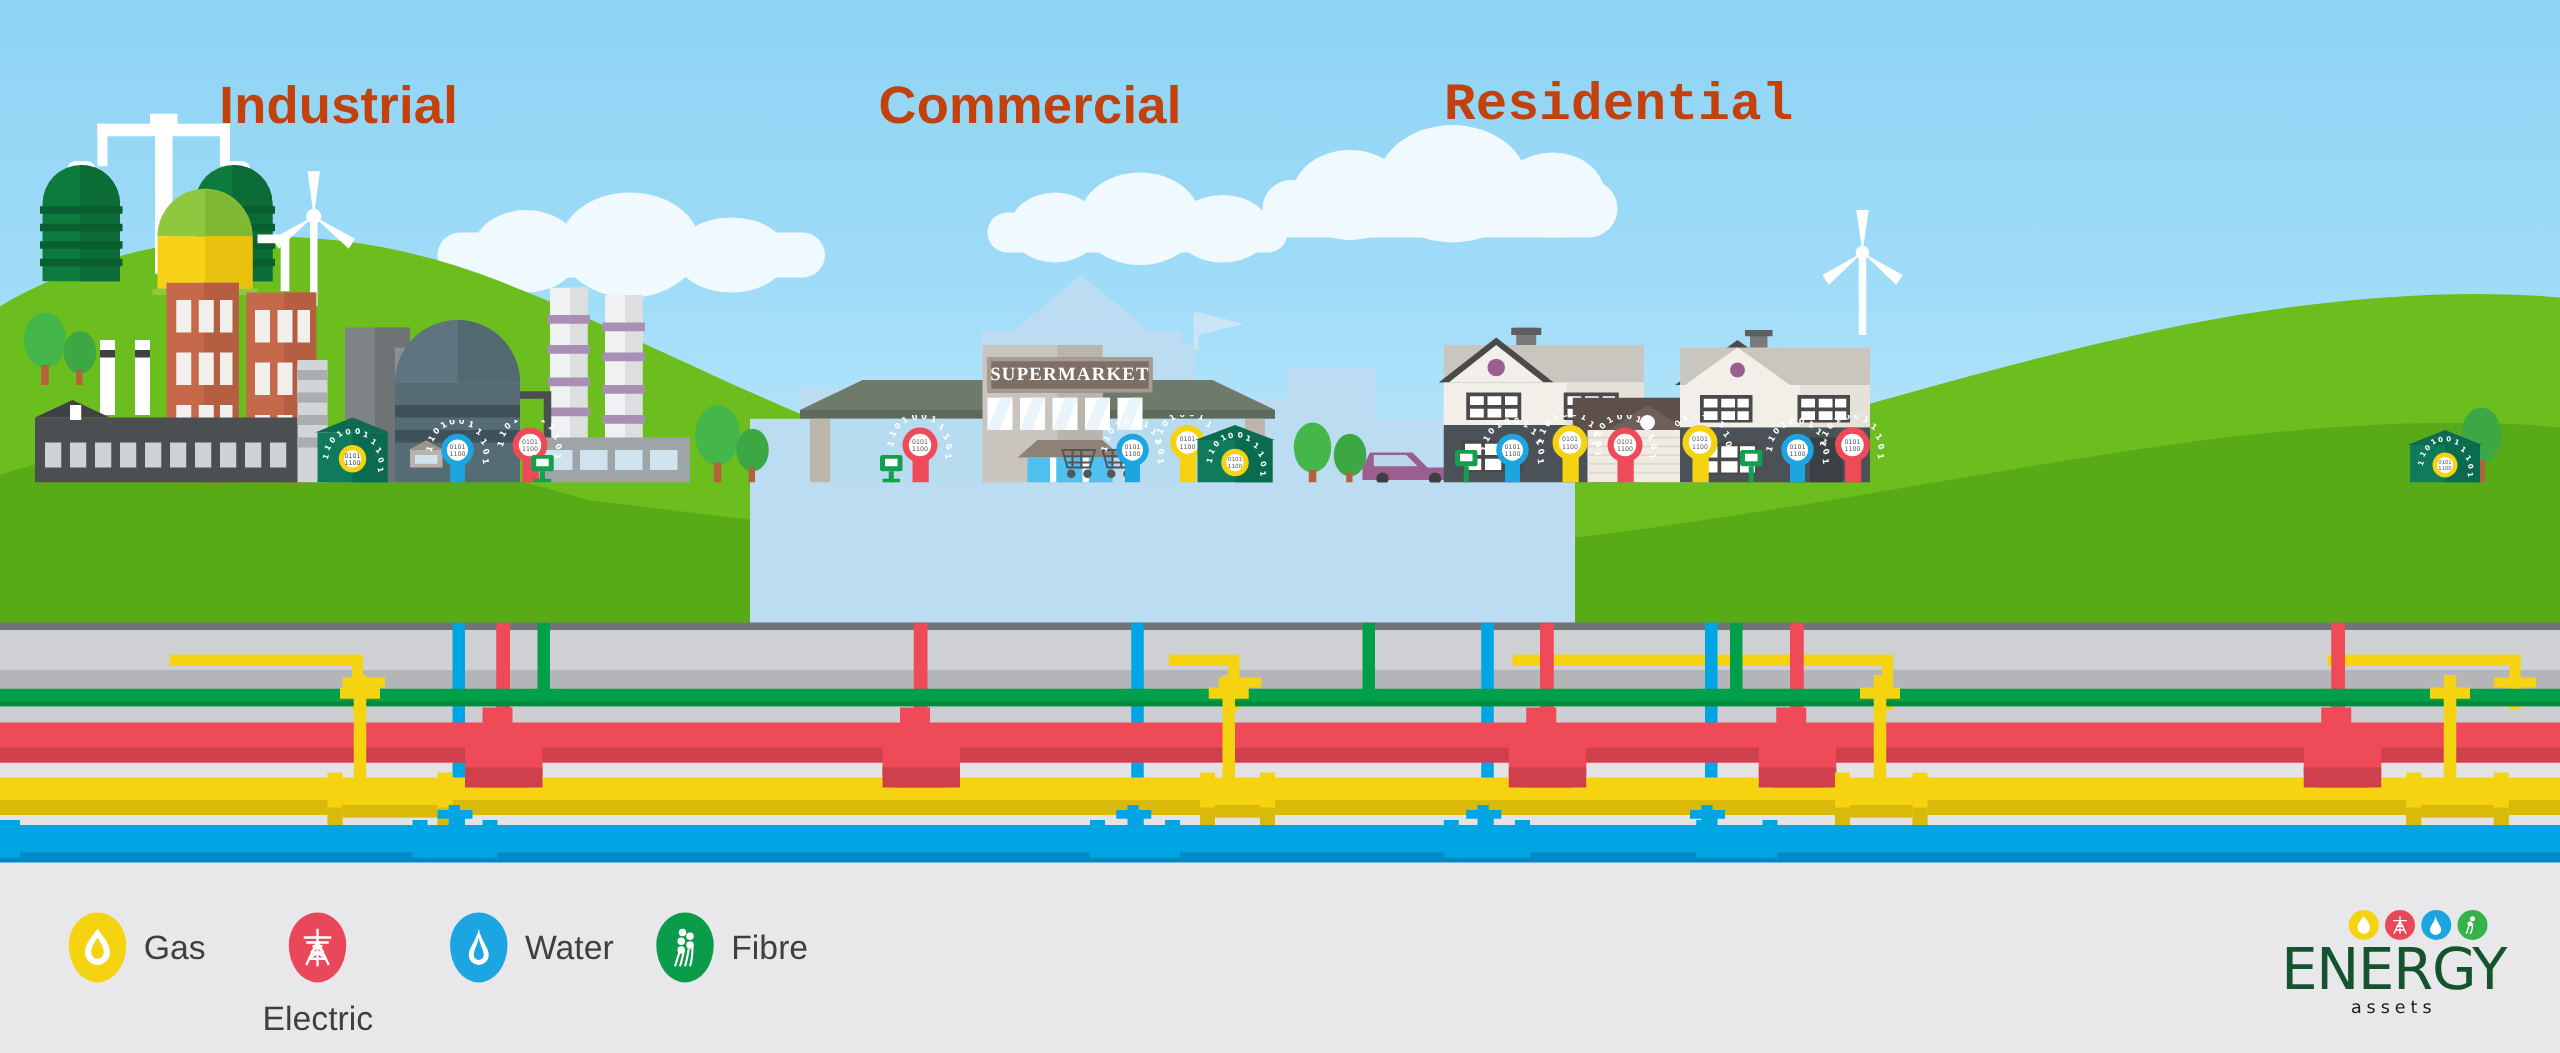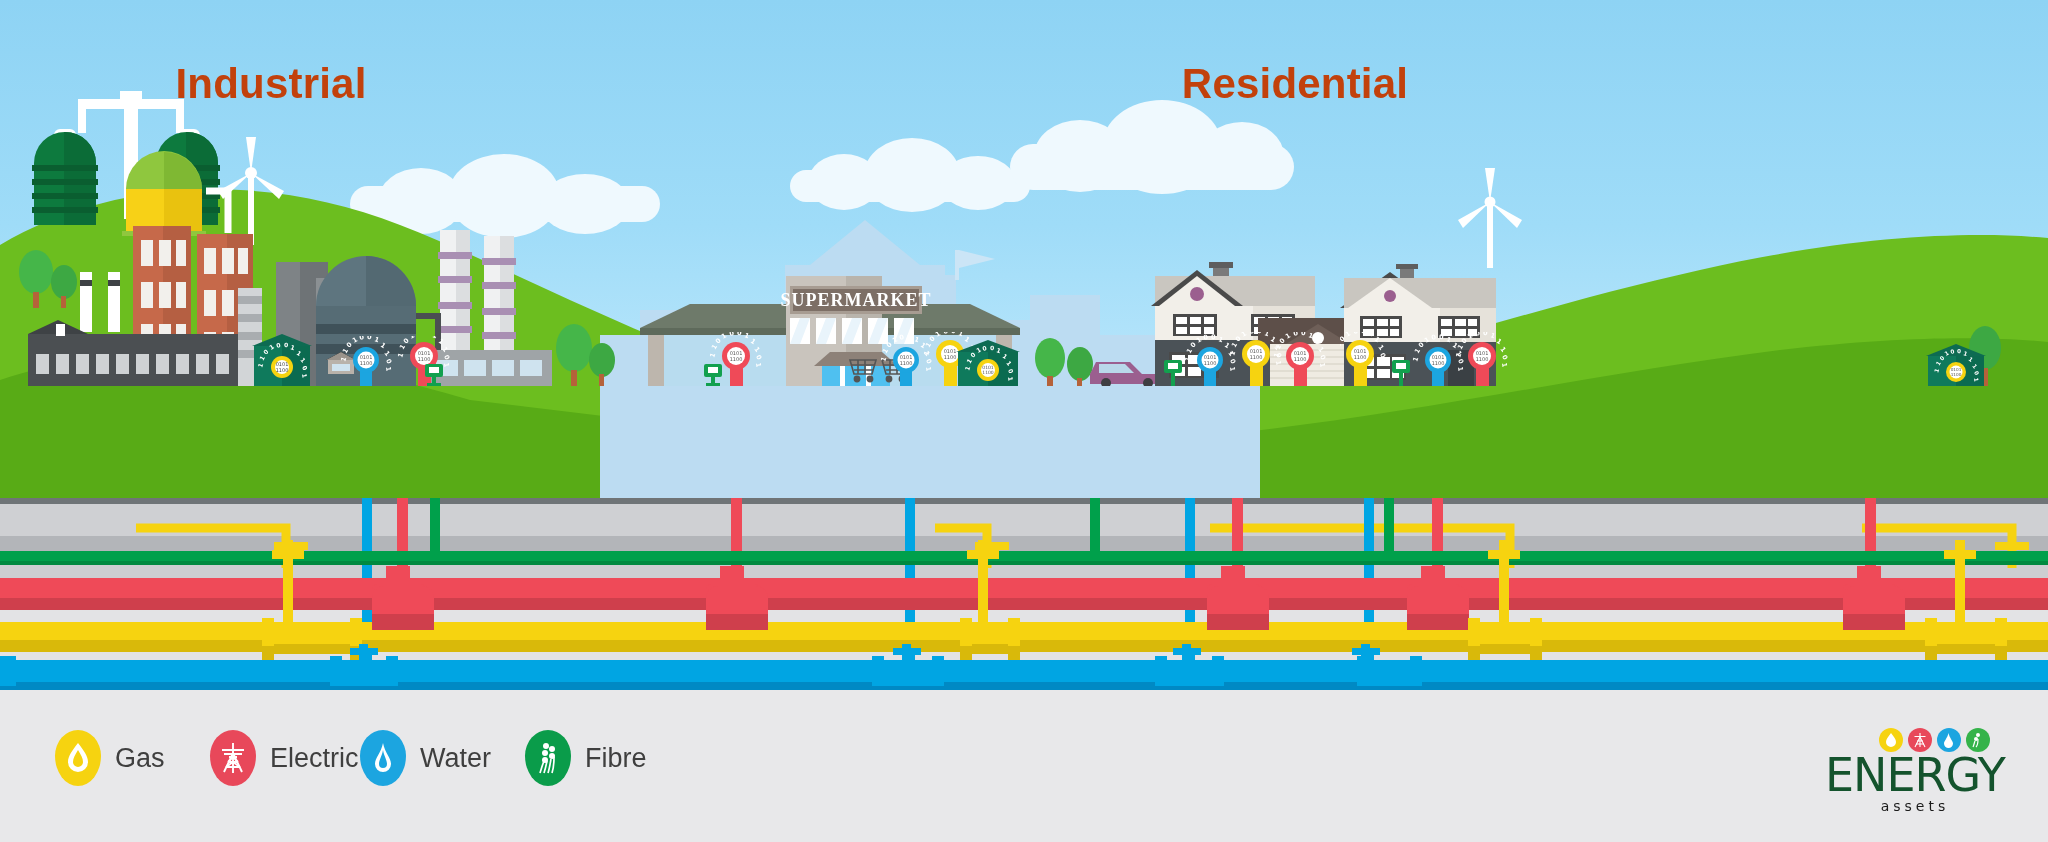--- a/index.html
+++ b/index.html
@@ -51,21 +51,21 @@
   .logo-dots { display:flex; gap:5px; justify-content:center; margin-bottom:2px; padding-left:38px;}
   .logo-dot { width:24px; height:24px; border-radius:50%; display:flex; align-items:center; justify-content:center;}
   .logo-word { font-size:46px; font-weight:normal; color:#14532d; letter-spacing:-1px; line-height:.95; font-family:"DejaVu Sans", sans-serif;}
   .logo-sub { font-size:14px; color:#1b1b1b; letter-spacing:4px; font-family:"DejaVu Sans", sans-serif; }
   .supermarket-sign {
     position:absolute; background:#7d6f66; border:3px solid #a79c92;
     display:flex; align-items:center; justify-content:center;
   }
   .supermarket-text {
     color:#fff; font-family:"Liberation Serif", serif;
-    font-size:18px; font-weight:bold; letter-spacing:1px; white-space:nowrap;
+    font-size:15px; font-weight:bold; letter-spacing:1px; white-space:nowrap;
   }
 </style>
 </head>
 <body>
 
 <div id="stage">
 
   <div class="sky"></div>
 
   <div class="cloud" style="left:350px; top:160px; width:310px; height:62px;">
@@ -83,21 +83,22 @@
   </div>
 
   <div class="cloud" style="left:1010px; top:108px; width:284px; height:80px;">
     <i class="base" style="left:0; top:36px; width:284px; height:46px;"></i>
     <i style="left:24px; top:12px; width:92px; height:72px;"></i>
     <i style="left:92px; top:-8px; width:120px; height:94px;"></i>
     <i style="left:190px; top:14px; width:84px; height:68px;"></i>
   </div>
 
   <div class="heading" style="left:271px;">Industrial</div>
-  <div class="heading" style="left:1295px;">Residential</div>
+  <div class="heading" style="left:824px;">Commercial</div>
+  <div class="heading" style="left:1295px;font-family:Liberation Mono, monospace;">Residential</div>
 
   <svg class="hill" style="left:0; top:150px; width:760px; height:350px;" viewBox="0 0 760 350" preserveAspectRatio="none">
     <path d="M0,95 C110,30 260,20 400,75 C520,122 640,190 760,225 L760,350 L0,350 Z" fill="#6cbe1f"></path>
     <path d="M0,230 C150,180 320,205 470,250 L760,285 L760,350 L0,350 Z" fill="#58ab16"></path>
   </svg>
 
   <svg class="hill" style="left:1180px; top:200px; width:868px; height:300px;" viewBox="0 0 868 300" preserveAspectRatio="none">
     <path d="M0,200 C180,170 340,110 520,70 C660,38 780,30 868,38 L868,300 L0,300 Z" fill="#6cbe1f"></path>
     <path d="M0,238 C200,222 400,175 600,150 C720,136 810,136 868,142 L868,300 L0,300 Z" fill="#58ab16"></path>
   </svg>
@@ -957,21 +958,21 @@
     <div class="legend-item" style="left:55px;align-items:center;">
       <div class="legend-badge" style="background:#f6d310;">
         <svg width="26" height="34" viewBox="0 0 26 34">
           <path d="M13,2 C7,10 3,15 3,21 a10,10 0 0 0 20,0 C23,15 19,10 13,2 Z" fill="#fff"></path>
           <path d="M13,9 C10,14 8,17 8,21 a5,5 0 0 0 10,0 C18,17 16,14 13,9 Z" fill="#f6d310"></path>
         </svg>
       </div>
       <span class="legend-label">Gas</span>
     </div>
 
-    <div class="legend-item" style="left:210px;">
+    <div class="legend-item" style="left:210px;flex-direction:column;">
       <div class="legend-badge" style="background:#e8485a;">
         <svg width="28" height="34" viewBox="0 0 28 34">
           <g stroke="#fff" stroke-width="1.9" fill="none">
             <path d="M14,2 V32"></path>
             <path d="M5,31 L14,12 L23,31"></path>
             <path d="M7,26 H21 M9,21 H19 M10,16 H18"></path>
             <path d="M3,9 H25 M5,13 H23"></path>
             <path d="M7,26 L14,21 L21,26 M9,21 L14,16 L19,21"></path>
           </g>
         </svg>

